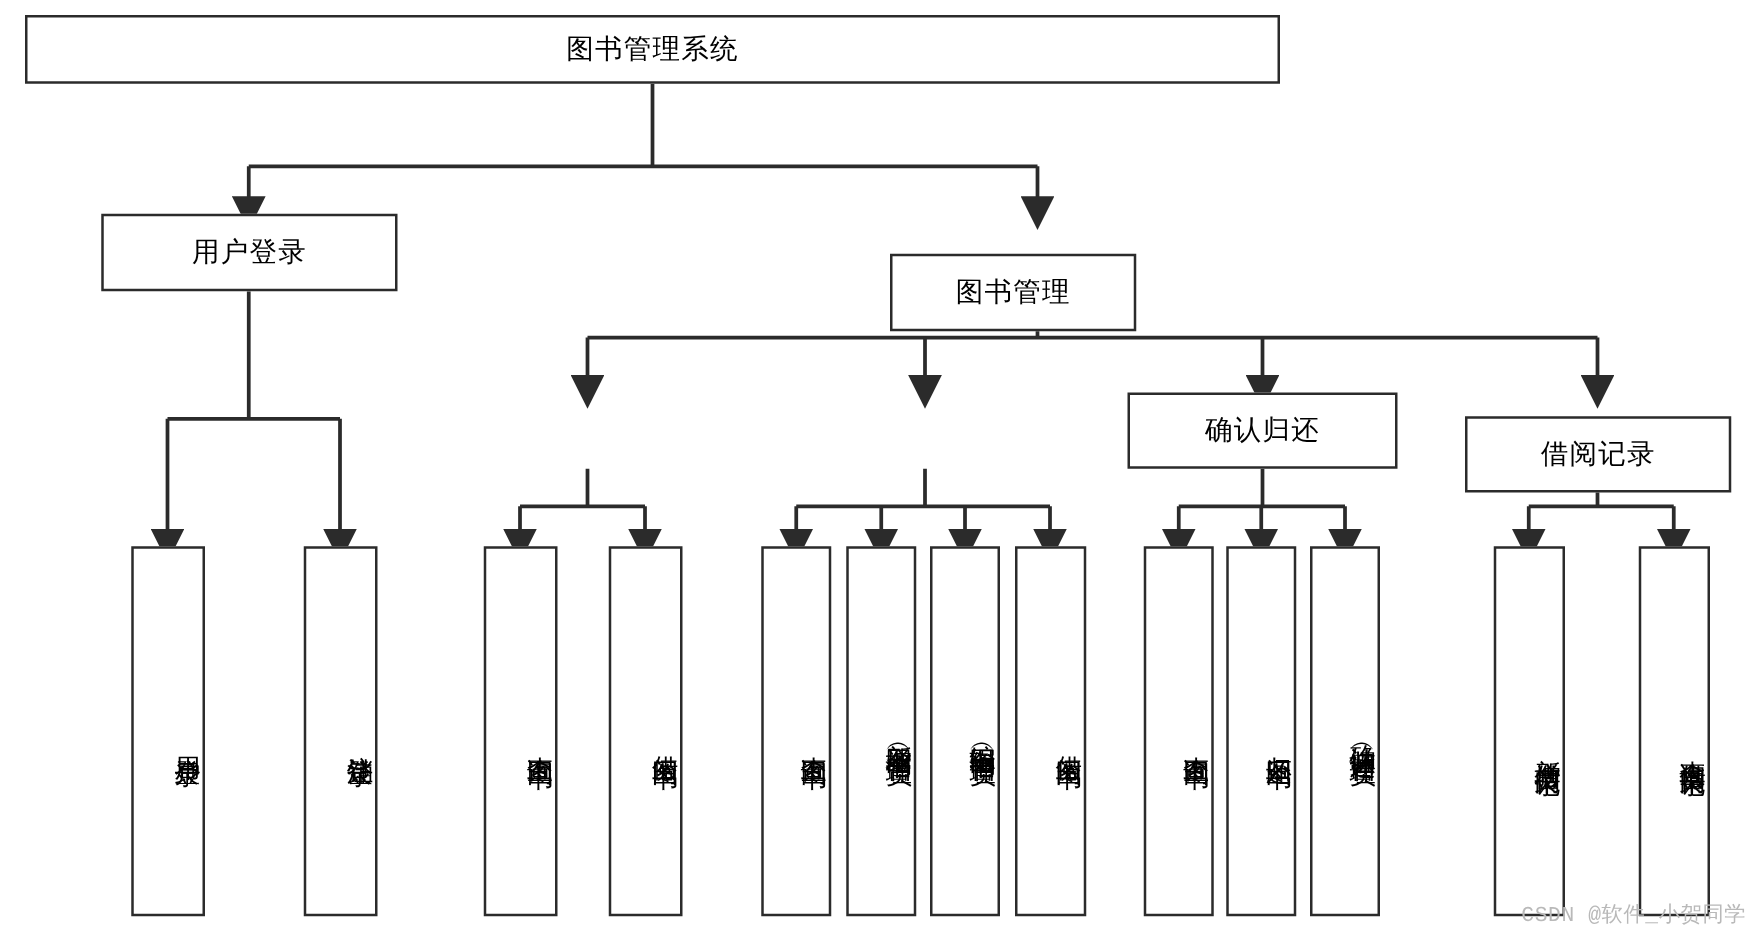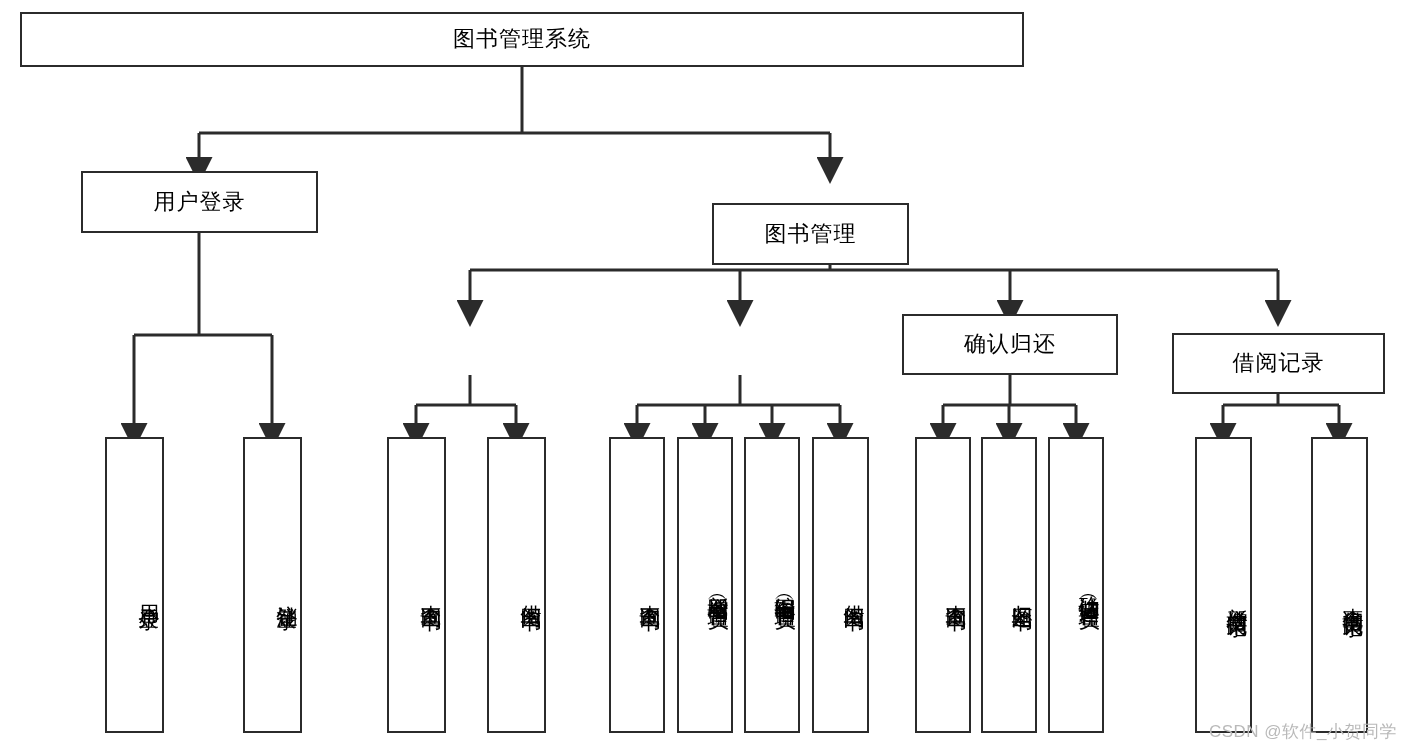--- a/index.html
+++ b/index.html
@@ -40,20 +40,21 @@
   }
   .node.v span{writing-mode:vertical-rl;text-orientation:upright;}
   #watermark{
     position:absolute;
     right:8px;bottom:4px;
     font-size:17px;
     color:#b9b9b9;
     letter-spacing:0.5px;
     white-space:nowrap;
     pointer-events:none;
+    font-family:Liberation Mono, monospace;
   }
 </style>
 </head>
 <body>
 
 <div id="canvas">
 
   <svg id="wires" viewBox="0 0 1405 747" xmlns="http://www.w3.org/2000/svg">
     <defs>
       <marker id="arrow" markerWidth="9" markerHeight="9" refX="1" refY="4.5" orient="auto" markerUnits="strokeWidth">

